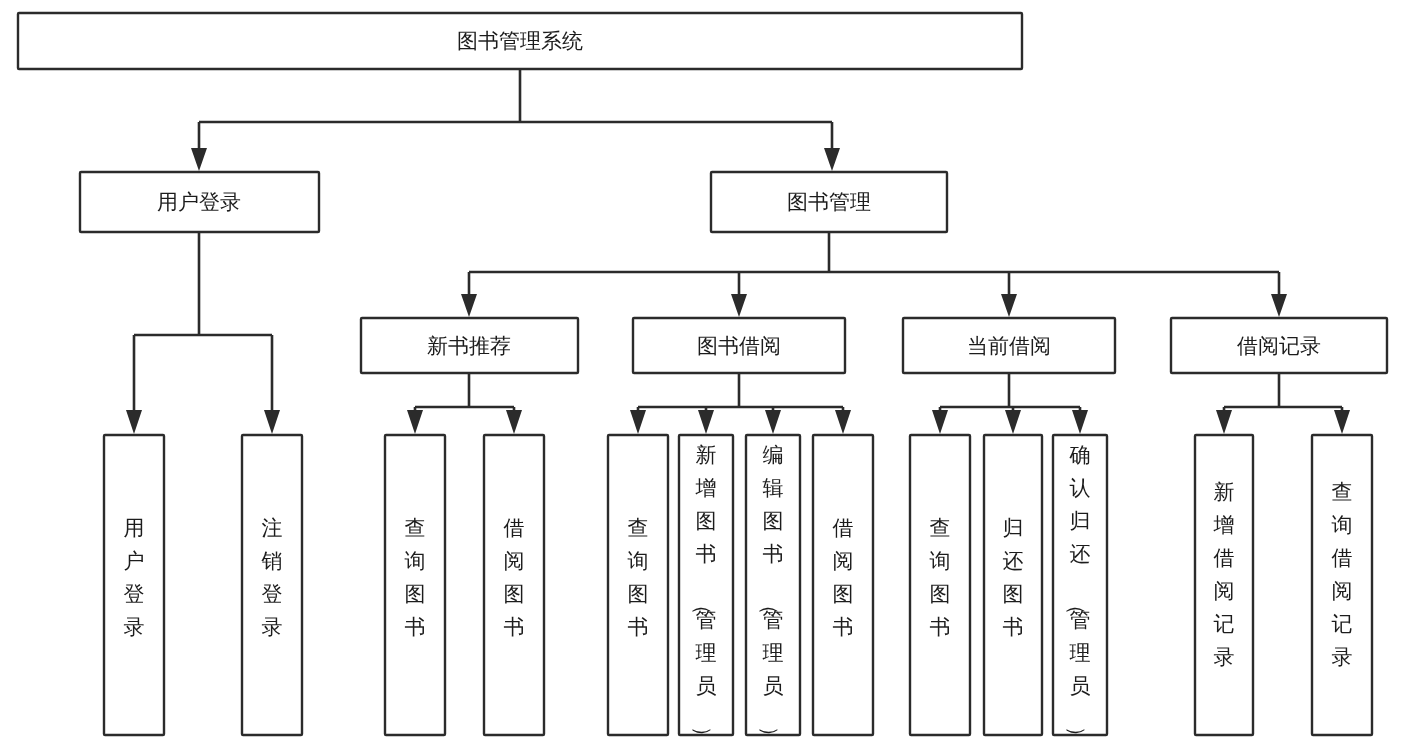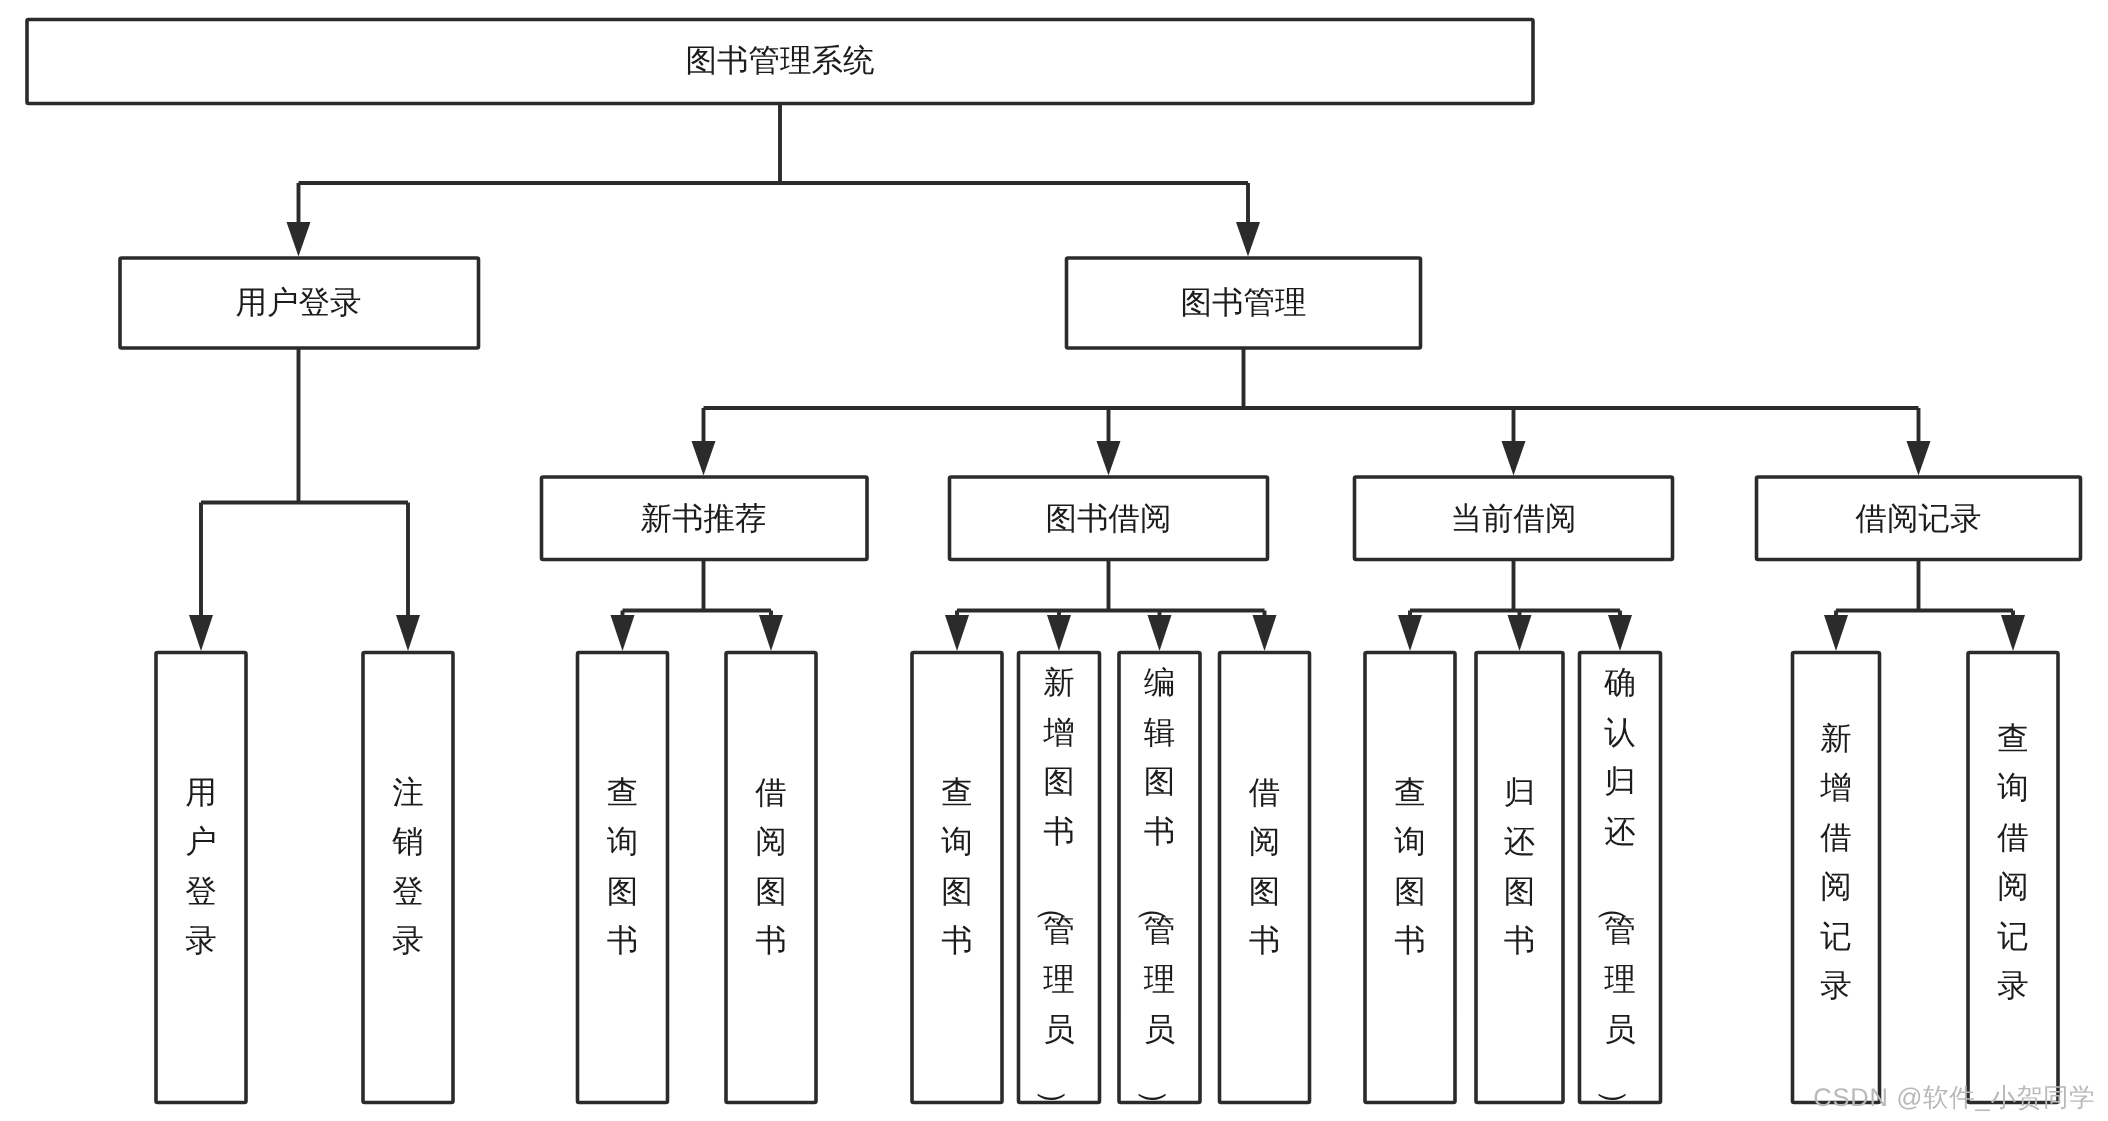--- a/index.html
+++ b/index.html
@@ -217,14 +217,13 @@
       <rect class="node-box" x="1195" y="435" width="58" height="300" rx="1"></rect>
       <text class="node-label-v" x="1224" y="499"><tspan x="1224" y="499" text-anchor="middle">新</tspan><tspan x="1224" y="532" text-anchor="middle">增</tspan><tspan x="1224" y="565" text-anchor="middle">借</tspan><tspan x="1224" y="598" text-anchor="middle">阅</tspan><tspan x="1224" y="631" text-anchor="middle">记</tspan><tspan x="1224" y="664" text-anchor="middle">录</tspan></text>
     </g>
     <g>
       <rect class="node-box" x="1312" y="435" width="60" height="300" rx="1"></rect>
       <text class="node-label-v" x="1342" y="499"><tspan x="1342" y="499" text-anchor="middle">查</tspan><tspan x="1342" y="532" text-anchor="middle">询</tspan><tspan x="1342" y="565" text-anchor="middle">借</tspan><tspan x="1342" y="598" text-anchor="middle">阅</tspan><tspan x="1342" y="631" text-anchor="middle">记</tspan><tspan x="1342" y="664" text-anchor="middle">录</tspan></text>
     </g>
 
   </svg>
 
-  <div class="watermark">CSDN @软件_小贺同学</div>
 </div>
 
 </body></html>

